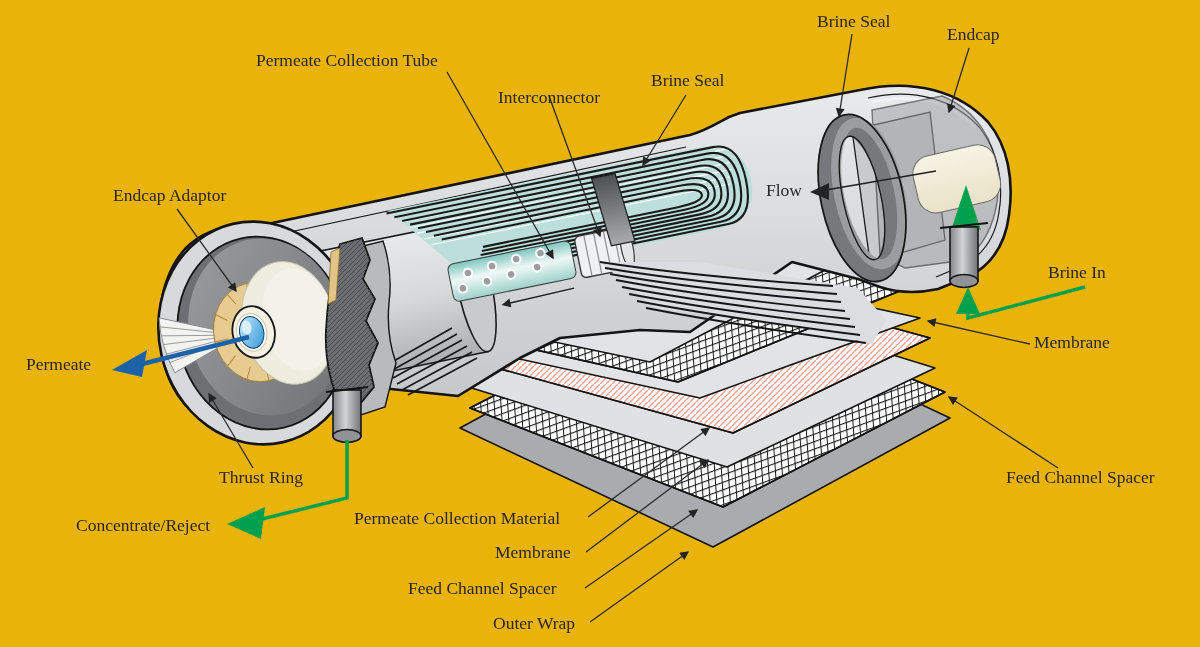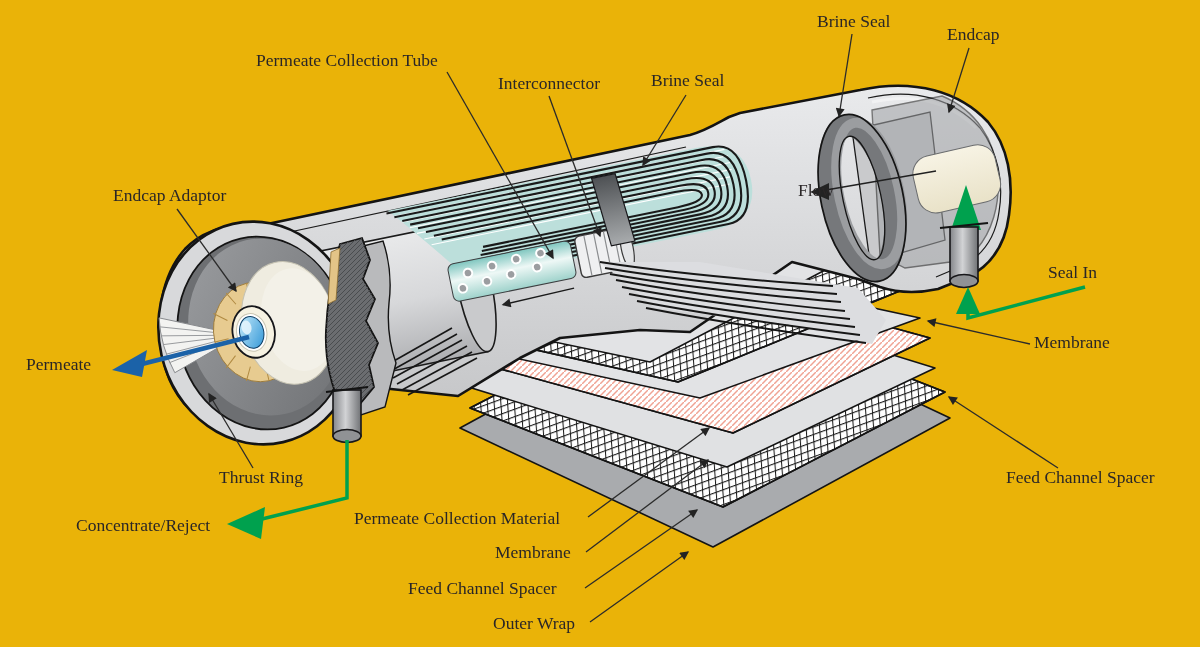--- a/index.html
+++ b/index.html
@@ -4,23 +4,23 @@
 <style>
   html,body{margin:0;padding:0;background:#ffffff;}
   #stage{position:relative;width:1200px;height:647px;background:#eab308;overflow:hidden;
          font-family:Liberation Serif, serif;}
   #art{position:absolute;left:0;top:0;}
   .lbl{position:absolute;font-size:17.5px;line-height:1.05;color:#2a2627;white-space:nowrap;}
   
   #lbl-brine-seal-top{left:817px;top:12px;}
   #lbl-endcap{left:947px;top:25px;}
   #lbl-permeate-collection-tube{left:256px;top:51px;}
-  #lbl-interconnector{left:498px;top:74px;}
+  #lbl-interconnector{left:498px;top:88px;}
   #lbl-brine-seal-mid{left:651px;top:71px;}
-  #lbl-flow{left:766px;top:181px;margin-left:32px;}
+  #lbl-flow{left:766px;top:181px;}
   #lbl-water-in{left:1048px;top:263px;}
   #lbl-membrane-right{left:1034px;top:333px;}
   #lbl-endcap-adaptor{left:113px;top:186px;}
   #lbl-permeate{left:26px;top:355px;text-align:right;}
   #lbl-thrust-ring{left:219px;top:468px;text-align:right;}
   #lbl-concentrate-reject{left:76px;top:516px;}
   #lbl-permeate-collection-material{left:354px;top:509px;}
   #lbl-membrane-left{left:495px;top:543px;}
   #lbl-feed-channel-spacer-left{left:408px;top:579px;}
   #lbl-outer-wrap{left:493px;top:614px;}
@@ -273,21 +273,21 @@
     <path d="M590,622 L688,552" marker-end="url(#ah)"></path>
   </g>
 </svg>
 
 <div class="lbl" id="lbl-brine-seal-top">Brine Seal</div>
 <div class="lbl" id="lbl-endcap">Endcap</div>
 <div class="lbl" id="lbl-permeate-collection-tube">Permeate Collection Tube</div>
 <div class="lbl" id="lbl-interconnector">Interconnector</div>
 <div class="lbl" id="lbl-brine-seal-mid">Brine Seal</div>
 <div class="lbl" id="lbl-flow">Flow</div>
-<div class="lbl" id="lbl-water-in">Seal In</div>
+<div class="lbl" id="lbl-water-in">Brine In</div>
 <div class="lbl" id="lbl-membrane-right">Membrane</div>
 <div class="lbl" id="lbl-endcap-adaptor">Endcap Adaptor</div>
 <div class="lbl" id="lbl-permeate">Permeate</div>
 <div class="lbl" id="lbl-thrust-ring">Thrust Ring</div>
 <div class="lbl" id="lbl-concentrate-reject">Concentrate/Reject</div>
 <div class="lbl" id="lbl-permeate-collection-material">Permeate Collection Material</div>
 <div class="lbl" id="lbl-membrane-left">Membrane</div>
 <div class="lbl" id="lbl-feed-channel-spacer-left">Feed Channel Spacer</div>
 <div class="lbl" id="lbl-outer-wrap">Outer Wrap</div>
 <div class="lbl" id="lbl-feed-channel-spacer-right">Feed Channel Spacer</div>

